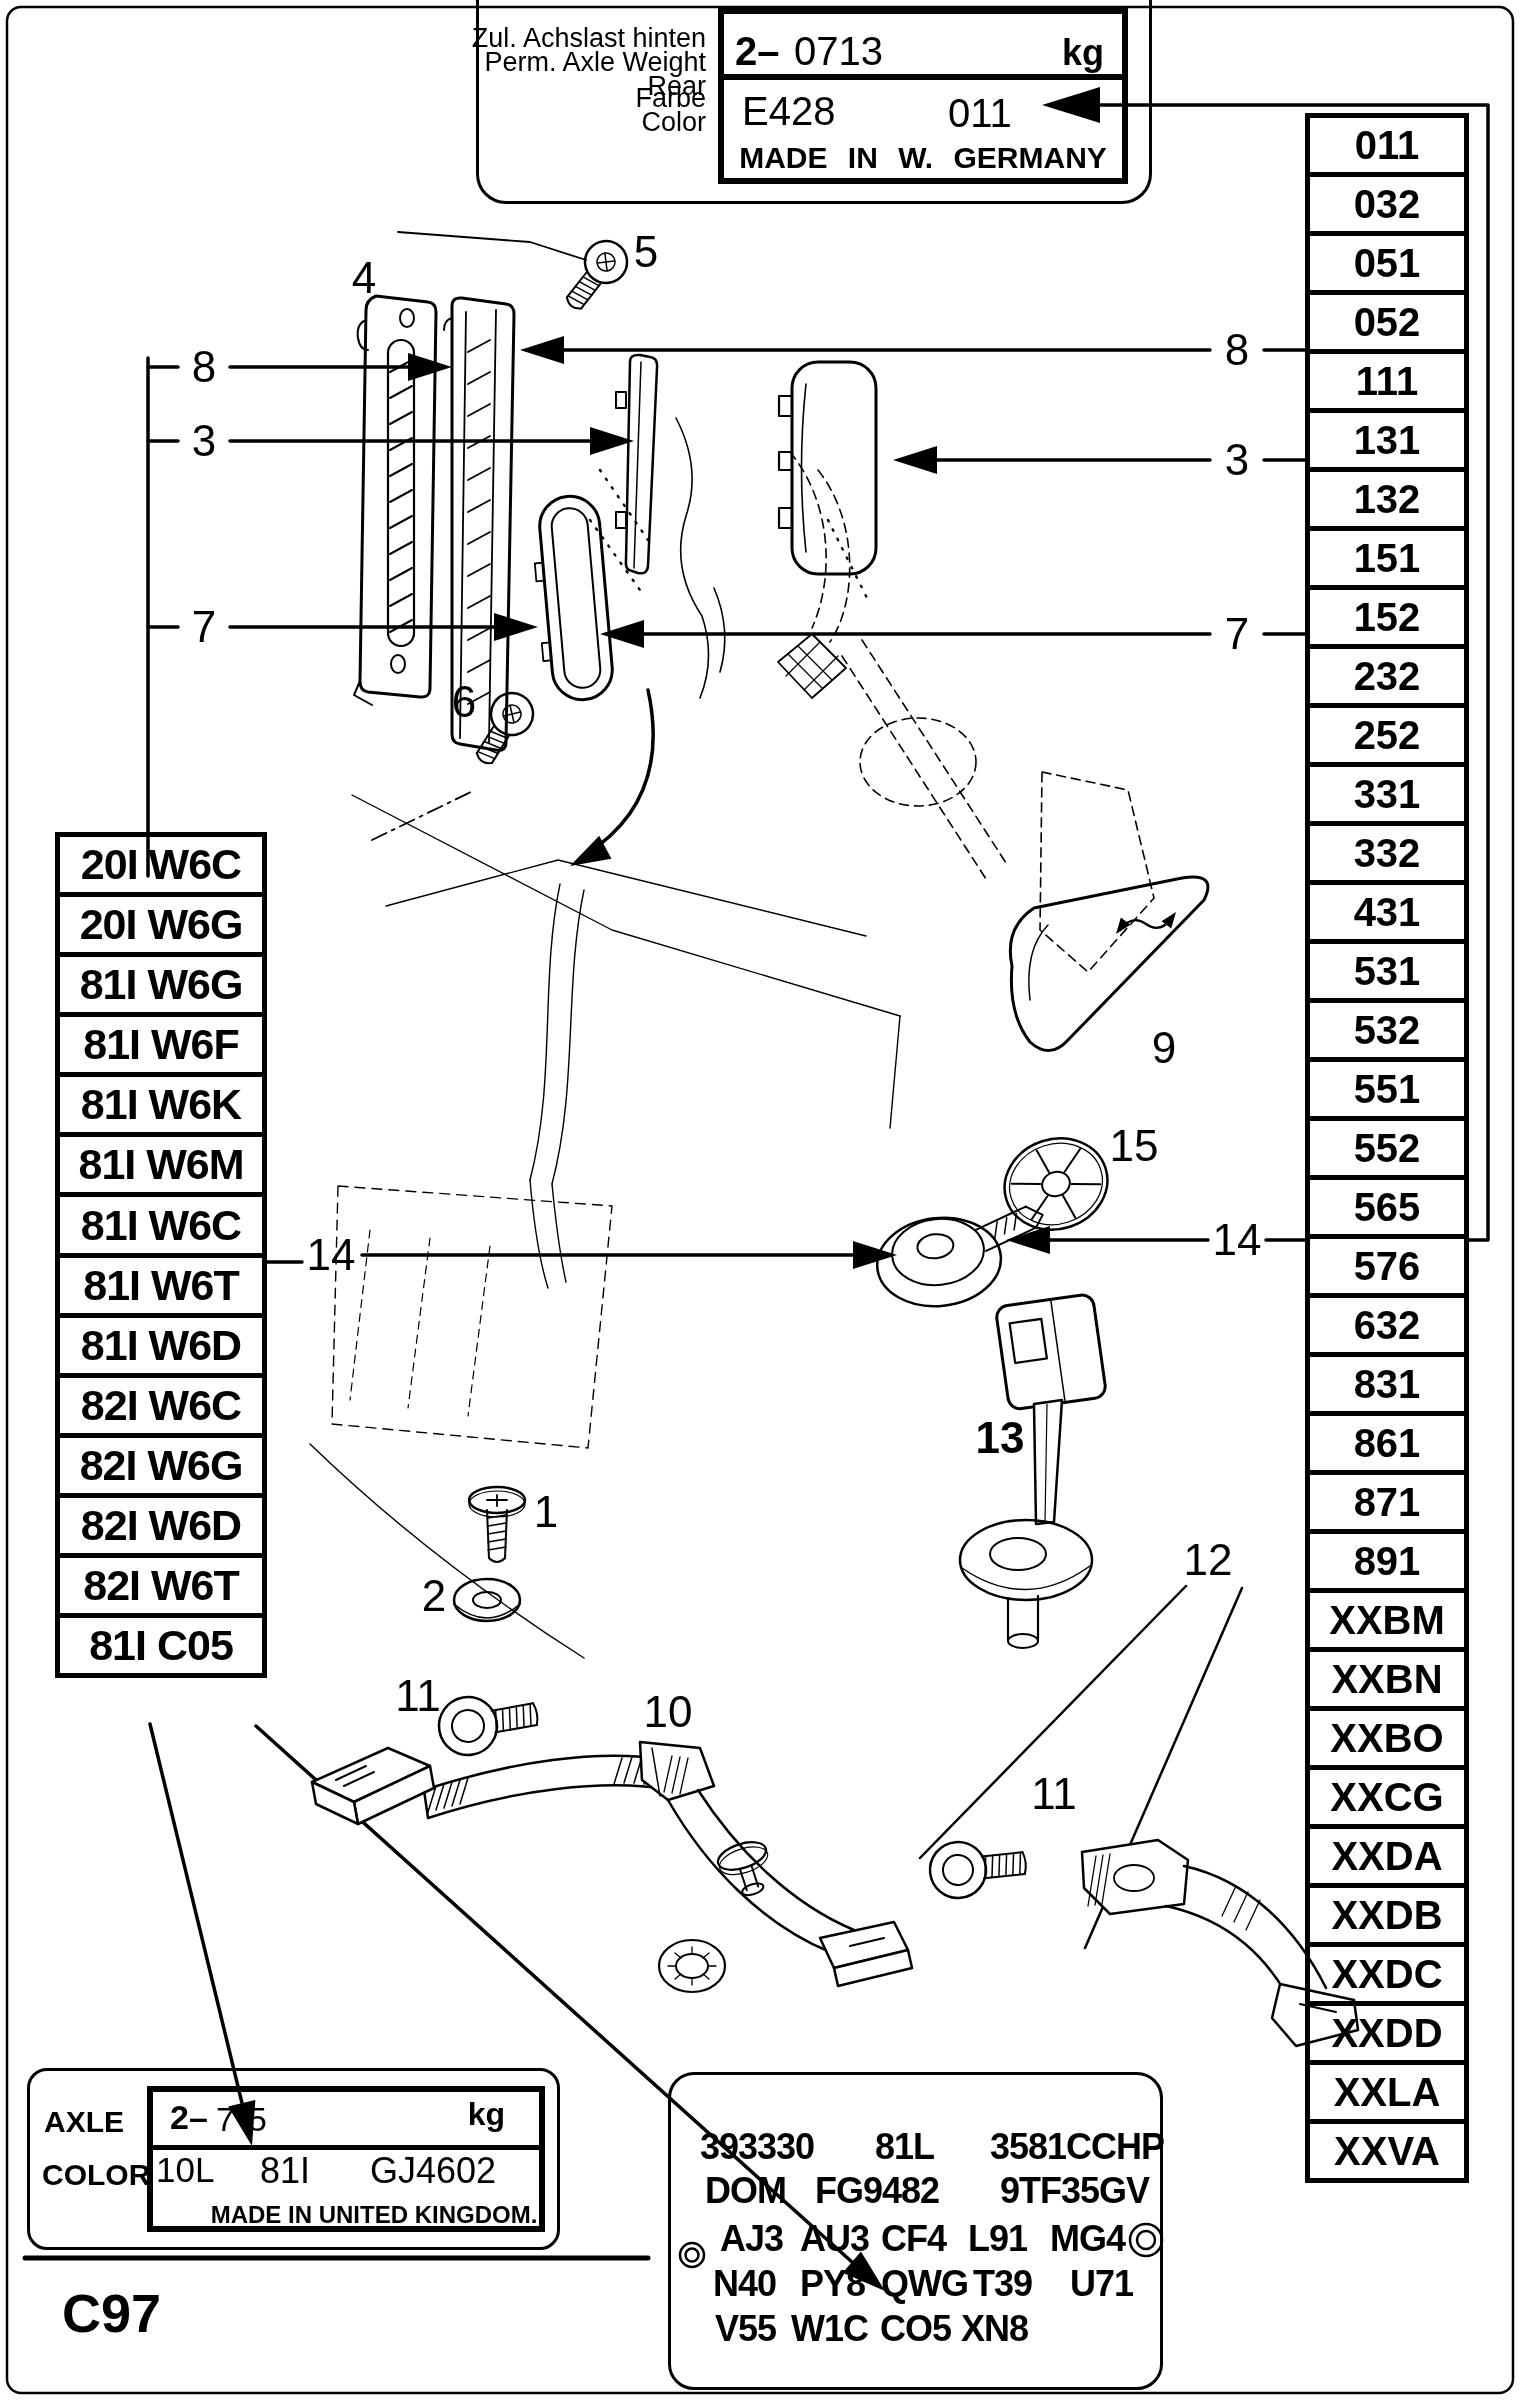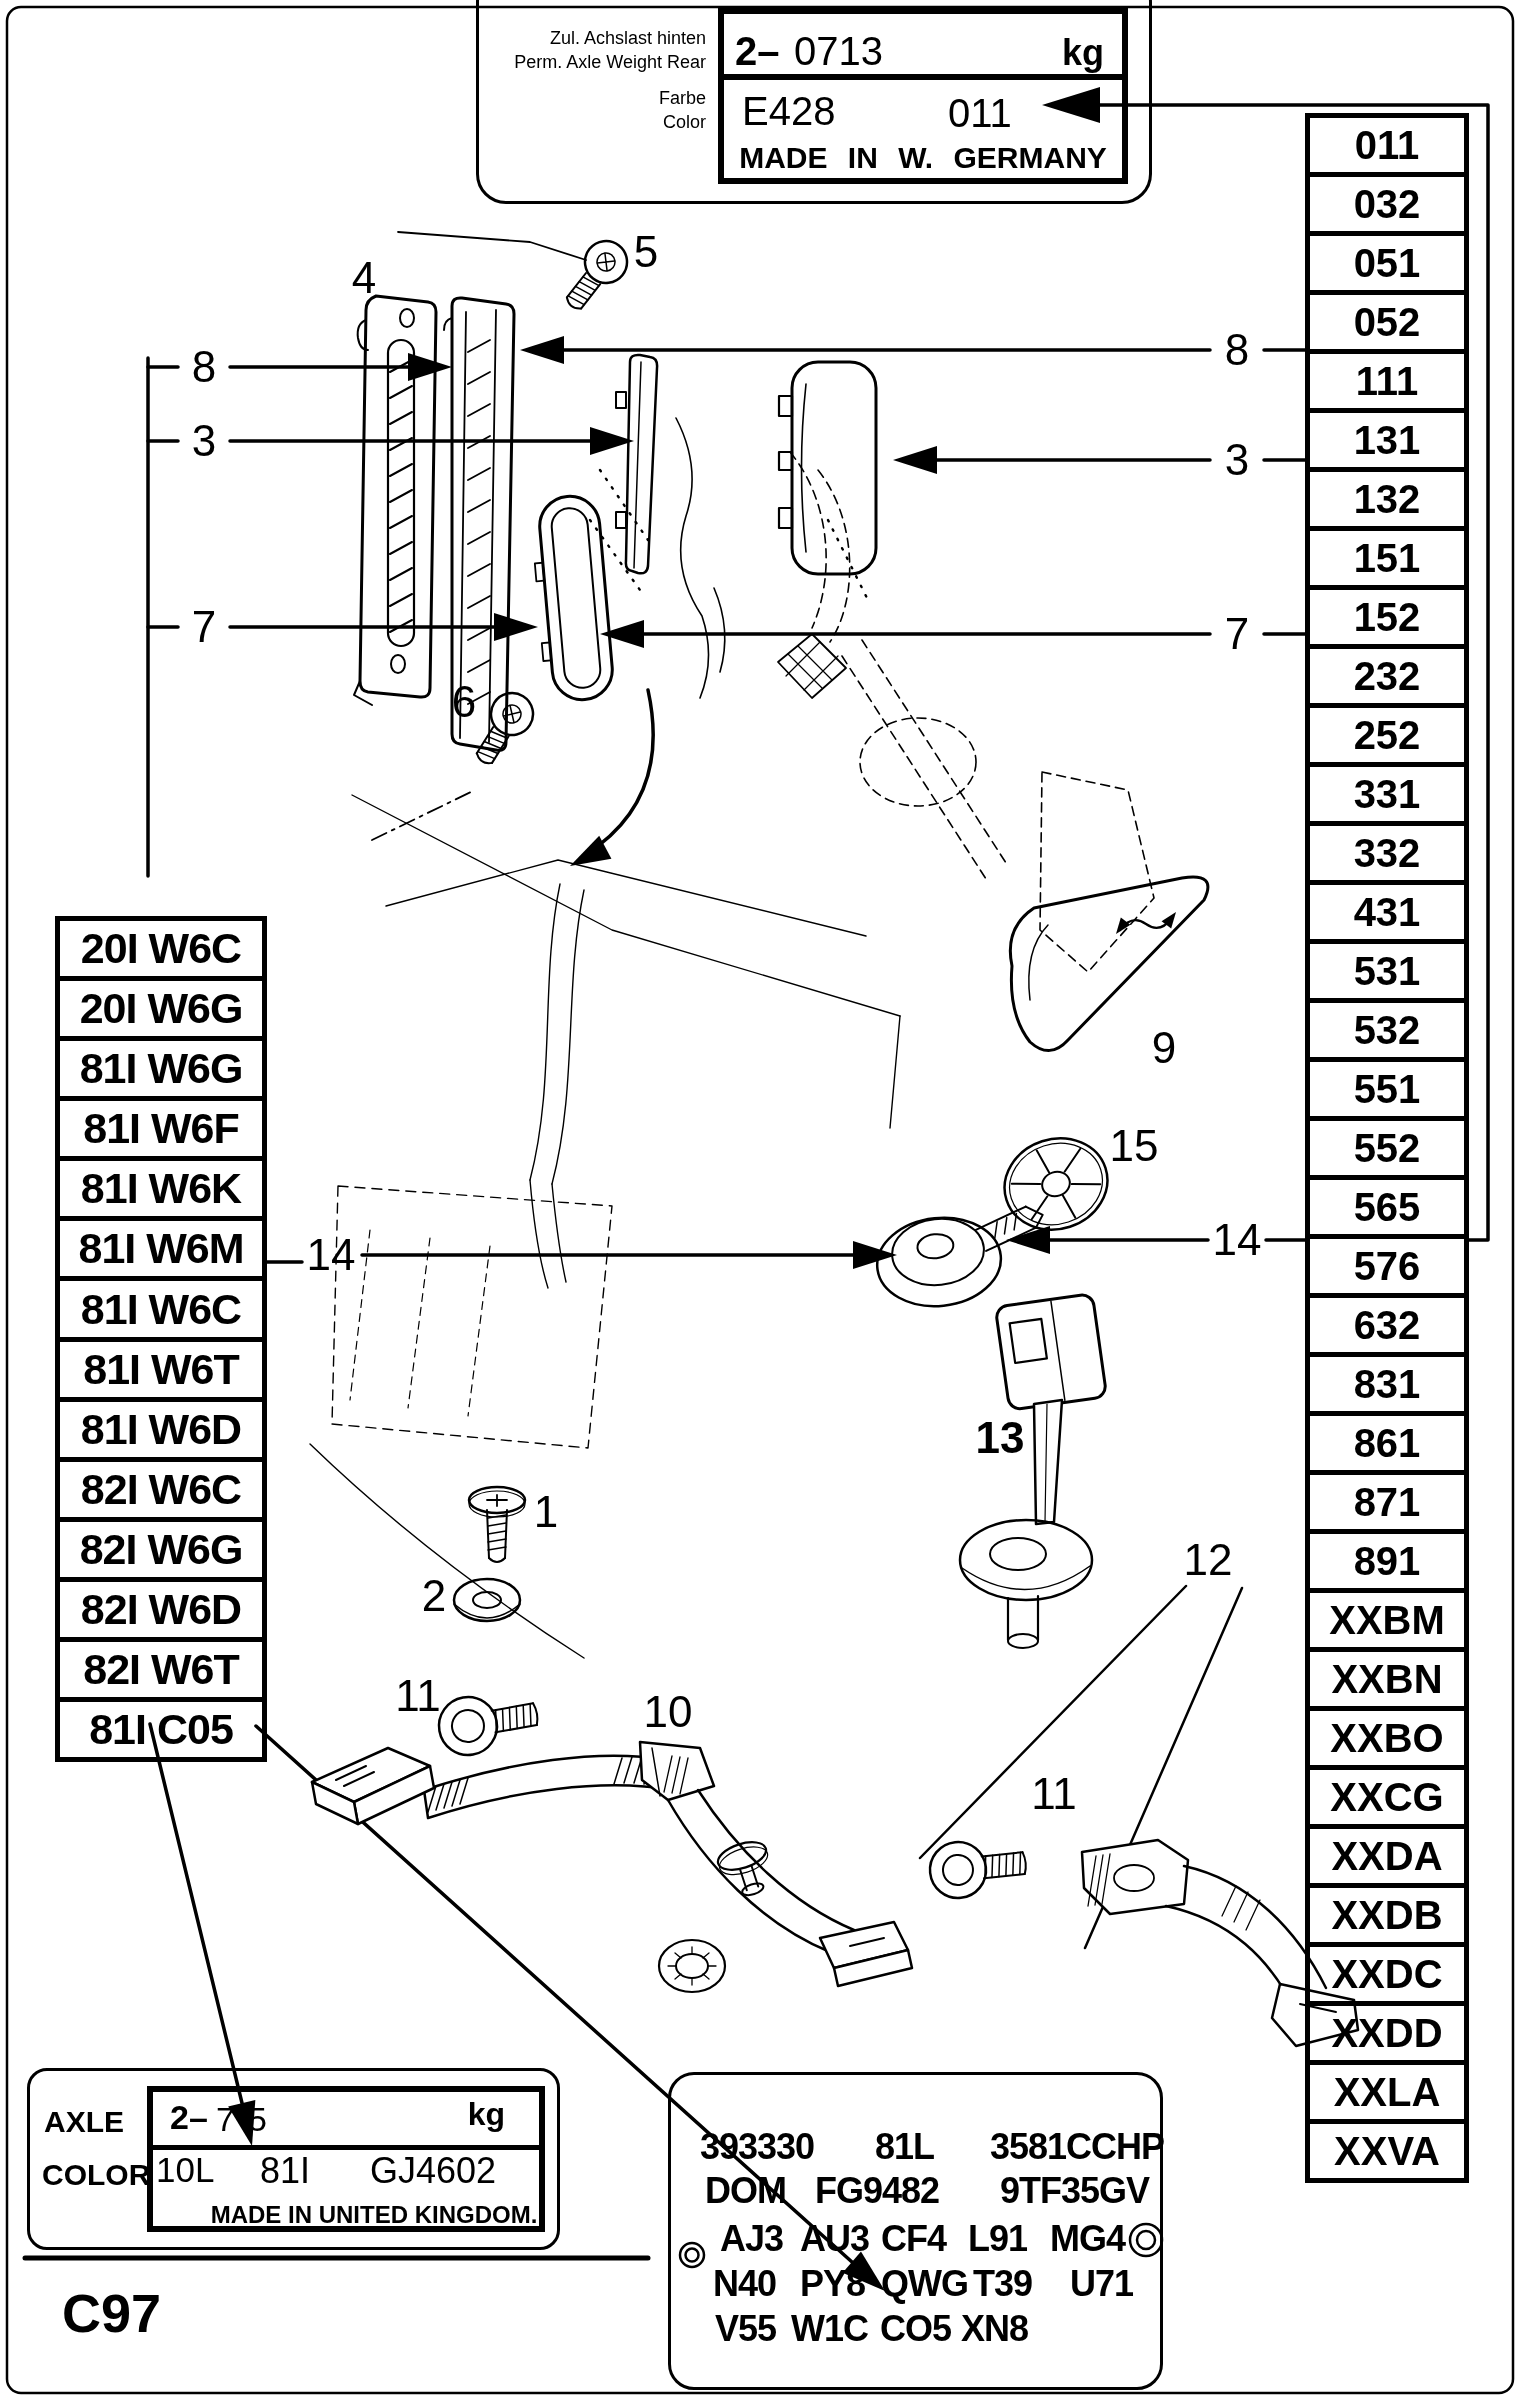--- a/index.html
+++ b/index.html
@@ -5,34 +5,34 @@
   *{margin:0;padding:0;box-sizing:border-box}
   body{background:#fff}
   .stage{position:relative;width:1520px;height:2400px;background:#fff;overflow:hidden;
          font-family:"Liberation Sans",sans-serif;color:#000}
   svg.art{position:absolute;left:0;top:0}
   .txt{position:absolute;white-space:nowrap;line-height:1.05}
   .bold{font-weight:bold}
   .codetable{position:absolute;display:flex;flex-direction:column;border:5px solid #000;background:transparent}
   .codetable .cell{flex:1;border-bottom:5px solid #000;display:flex;align-items:center;justify-content:center;font-weight:bold}
   .codetable .cell:last-child{border-bottom:none}
-  #left-table{left:55px;top:916px;width:212px;height:846px;font-size:43px;letter-spacing:-1px}
+  #left-table{left:55px;top:832px;width:212px;height:846px;font-size:43px;letter-spacing:-1px}
   #right-table{left:1305px;top:113px;width:164px;height:2070px;font-size:40px}
   .callout{position:absolute;transform:translate(-50%,-50%);font-size:44px;line-height:1}
   .opt{position:absolute;font-weight:bold;font-size:36px;letter-spacing:-1px;white-space:nowrap}
   .box-border{position:absolute;border:3px solid #000}
   #top-sticker-outer{left:476px;top:-28px;width:676px;height:232px;border-radius:30px;border-width:3px}
   #top-inner{position:absolute;left:718px;top:8px;width:410px;height:176px;border:6px solid #000}
   #top-divider{position:absolute;left:718px;top:74px;width:410px;height:6px;background:#000}
   #bot-sticker-outer{left:27px;top:2068px;width:533px;height:182px;border-radius:20px}
   #bot-inner{position:absolute;left:147px;top:2086px;width:398px;height:146px;border:6px solid #000}
   #bot-divider{position:absolute;left:147px;top:2145px;width:398px;height:5px;background:#000}
   #options-box{left:668px;top:2072px;width:495px;height:318px;border-radius:26px}
   #c97{position:absolute;left:62px;top:2282px;font-weight:bold;font-size:54px}
-  .rblock{position:absolute;text-align:right;font-size:18px;line-height:24px}
+  .rblock{position:absolute;text-align:right;font-size:27px;line-height:24px}
 </style>
 </head>
 <body>
 
 <div class="stage">
 
   <svg class="art" width="1520" height="2400" viewBox="0 0 1520 2400">
     <g fill="none" stroke="#000" stroke-linecap="round" stroke-linejoin="round">
 
       <rect x="7" y="7" width="1506" height="2386" rx="14" stroke-width="2.5"></rect>

